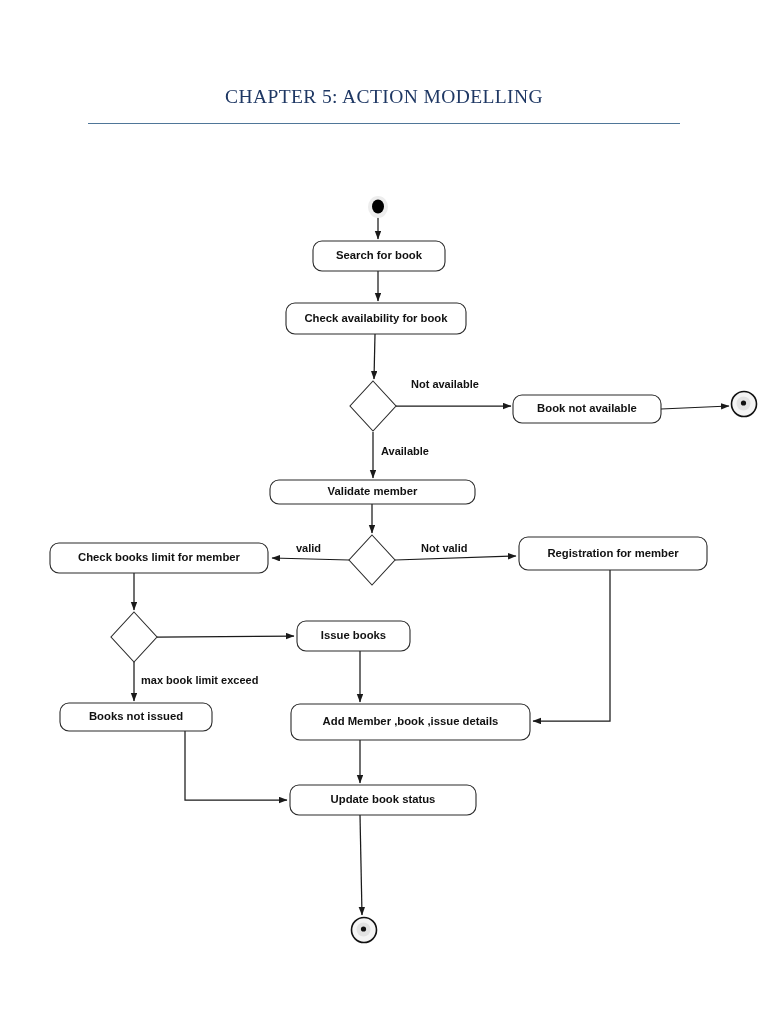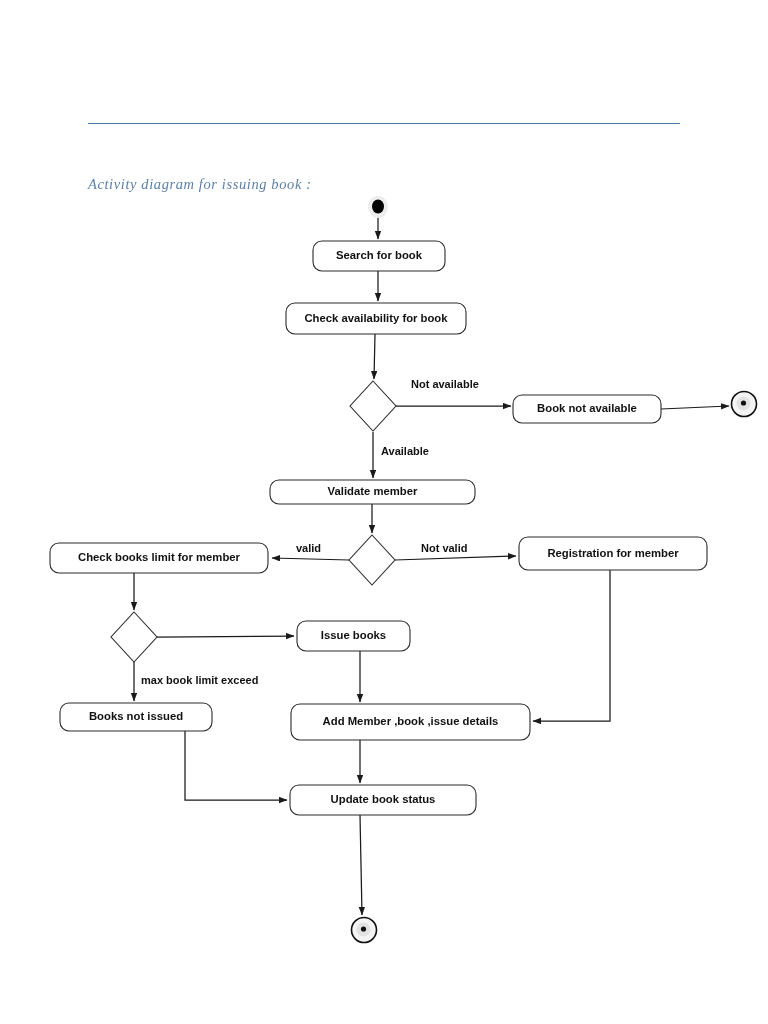--- a/index.html
+++ b/index.html
@@ -110,23 +110,25 @@
     stroke-width: 1.6;
   }
   .final-inner { fill: #e2e2e2; }
   .final-dot { fill: #111111; }
 </style>
 </head>
 <body>
 
 <div class="page">
 
+  <div class="doc-header">
+    <div class="doc-title">CHAPTER 5: ACTION MODELLING</div>
+  </div>
   <div class="header-rule"></div>
 
-  <div class="subtitle">Activity  diagram for  issuing  book  :</div>
 
   <div class="diagram-canvas">
     <svg class="flow" viewBox="0 0 768 1024" xmlns="http://www.w3.org/2000/svg">
       <defs>
         <marker id="arrow-head" markerWidth="9" markerHeight="9" refX="8" refY="3.2" orient="auto" markerUnits="userSpaceOnUse">
           <path d="M0,0 L8.5,3.2 L0,6.4 z" fill="#1a1a1a"></path>
         </marker>
         <radialGradient id="finalGrad" cx="40%" cy="36%" r="68%">
           <stop offset="0%" stop-color="#ffffff"></stop>
           <stop offset="55%" stop-color="#ededed"></stop>

